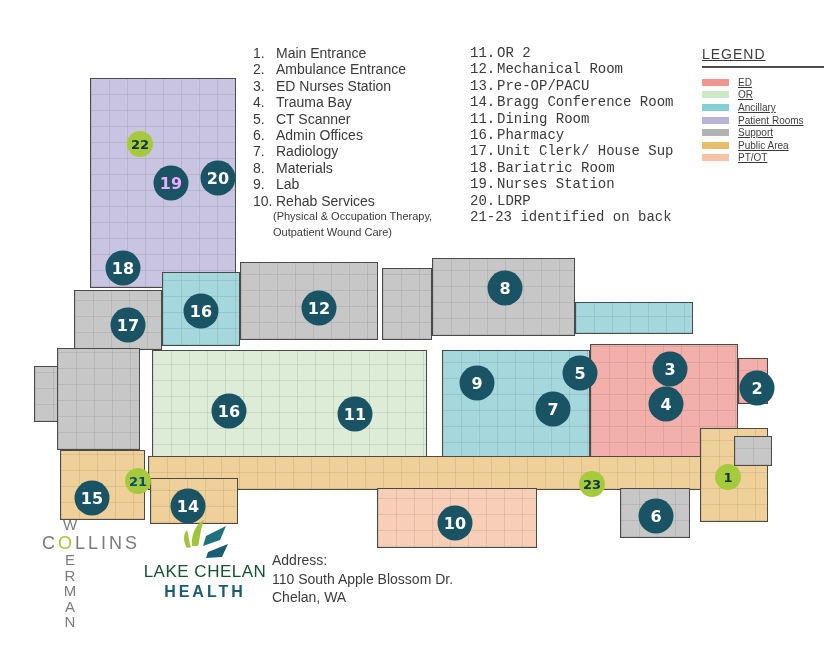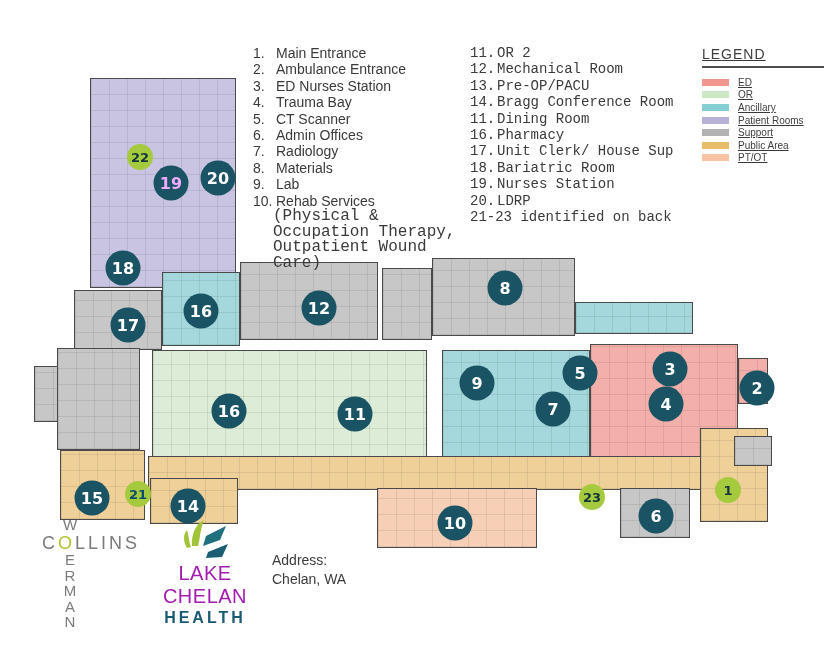--- a/index.html
+++ b/index.html
@@ -10,30 +10,30 @@
   #floorplan{position:absolute;left:0;top:0;width:840px;height:649px;}
   .region{position:absolute;box-sizing:border-box;border:1.6px solid #4a4a4a;
     background-image:
       repeating-linear-gradient(0deg, rgba(45,45,45,0.10) 0 1px, transparent 1px 16px),
       repeating-linear-gradient(90deg, rgba(45,45,45,0.10) 0 1px, transparent 1px 18px);
   }
   .marker{position:absolute;border-radius:50%;display:flex;align-items:center;justify-content:center;
     font-weight:bold;transform:translate(-50%,-50%);z-index:6;line-height:1;
     font-family:"DejaVu Sans", sans-serif;}
   .marker.teal{width:35px;height:35px;font-size:16px;}
-  .marker.green{width:26px;height:26px;font-size:13px;margin-top:13px;}
+  .marker.green{width:26px;height:26px;font-size:13px;}
 
   
   .key-list{position:absolute;font-size:14px;line-height:16.4px;color:#3a3a3a;}
   #key-left{left:253px;top:45px;width:215px;}
   #key-right{left:470px;top:45px;width:205px;font-family:Liberation Mono, monospace;}
   .key-row{display:flex;}
   .key-num{min-width:23px;}
   #key-right .key-num{min-width:27px;}
-  .key-note{font-size:16px;line-height:15.5px;padding-left:20px;font-family:Liberation Mono, monospace;}
+  .key-note{font-size:11px;line-height:15.5px;padding-left:20px;}
   .back-note{}
 
   
   #legend{position:absolute;left:702px;top:46px;width:150px;text-decoration:underline;}
   #legend-title{font-size:14px;letter-spacing:1px;color:#3d3d3d;}
   #legend-rule{border:none;border-top:2px solid #4c4c4c;width:122px;margin:4px 0 8px 0;}
   .legend-row{display:flex;align-items:center;height:12.6px;}
   .legend-swatch{width:27px;height:7px;margin-right:9px;flex:none;}
   .legend-label{font-size:10px;color:#3f3f3f;white-space:nowrap;}
 
@@ -42,21 +42,21 @@
 
   
   #collins{position:absolute;left:42px;top:507px;width:110px;height:130px;color:#7b7b7b;font-weight:500;}
   #collins-h{position:absolute;left:0;top:26px;font-size:18px;letter-spacing:3px;white-space:nowrap;}
   #collins-h .accent{color:#b1c438;}
   .collins-v{position:absolute;left:20px;width:16px;text-align:center;font-size:15px;}
 
   
   #lake-logo{position:absolute;left:142px;top:516px;width:126px;text-align:center;}
   #lake-leaf{display:block;margin:0 auto 2px auto;}
-  .lc1{font-size:20px;color:#a21caf;letter-spacing:0.5px;}
+  .lc1{font-size:17px;color:#14532d;letter-spacing:0.5px;}
   .lc2{font-size:16px;color:#1a5b73;font-weight:bold;letter-spacing:3px;margin-top:1px;}
 </style>
 </head>
 <body>
 
 <div id="page">
 
   <div id="floorplan">
       <div class="region" style="left: 90px; top: 78px; width: 146px; height: 210px; background-color: rgb(201, 196, 225);"></div>
       <div class="region" style="left: 74px; top: 290px; width: 88px; height: 60px; background-color: rgb(199, 199, 199);"></div>
@@ -224,20 +224,21 @@
         </div>
         <div class="legend-row">
           <span class="legend-swatch" style="background: rgb(246, 195, 165);"></span>
           <span class="legend-label">PT/OT</span>
         </div>
       </div>
   </div>
 
   <div id="address">
     <div>Address:</div>
+    <div>110 South Apple Blossom Dr.</div>
     <div>Chelan, WA</div>
   </div>
 
   <div id="collins">
     <div id="collins-h"><span>C</span><span class="accent">O</span><span>LLINS</span></div>
     <div id="collins-vertical">
         <span class="collins-v" style="top: 9px;">W</span>
         <span class="collins-v" style="top: 44px;">E</span>
         <span class="collins-v" style="top: 59.5px;">R</span>
         <span class="collins-v" style="top: 75px;">M</span>

